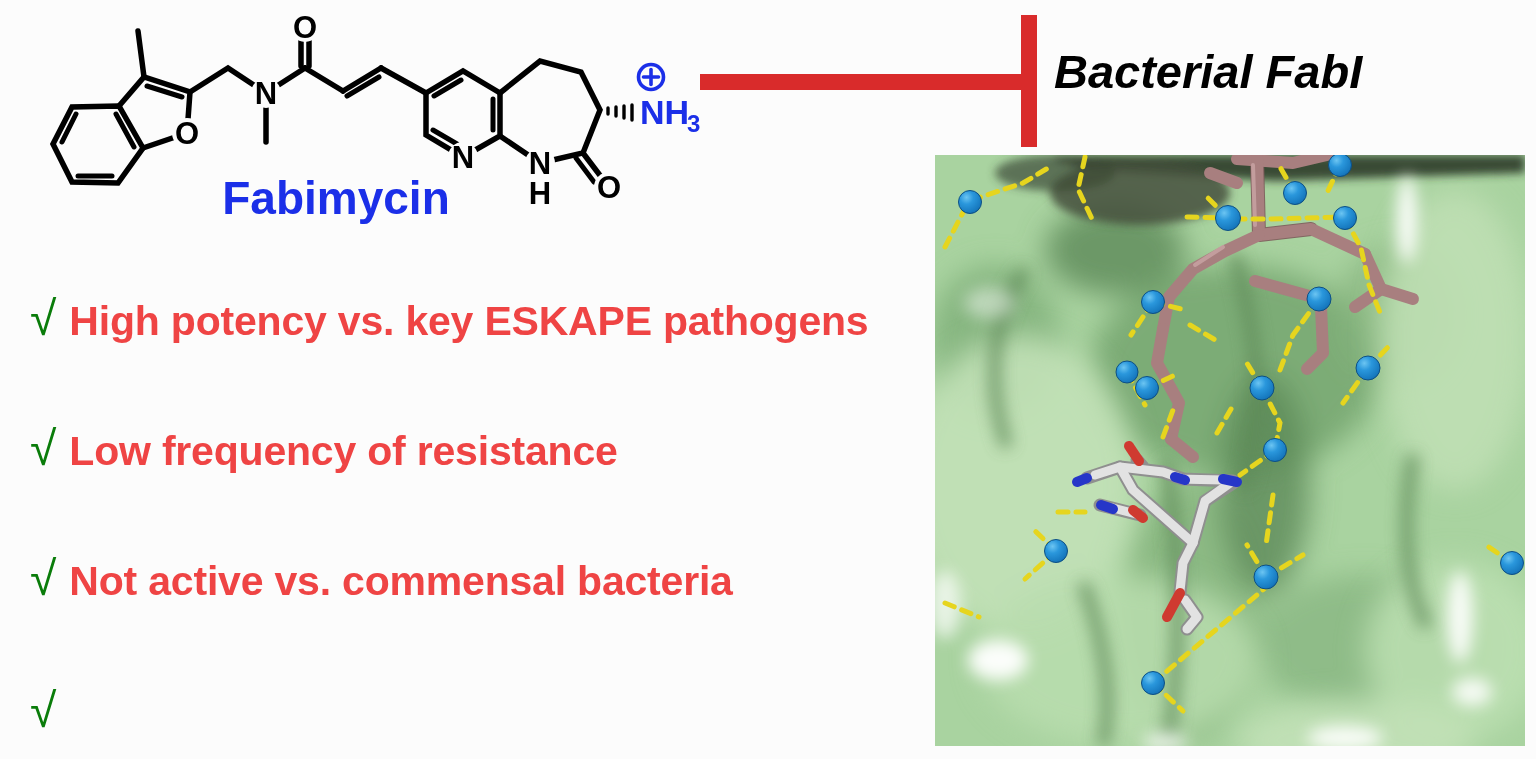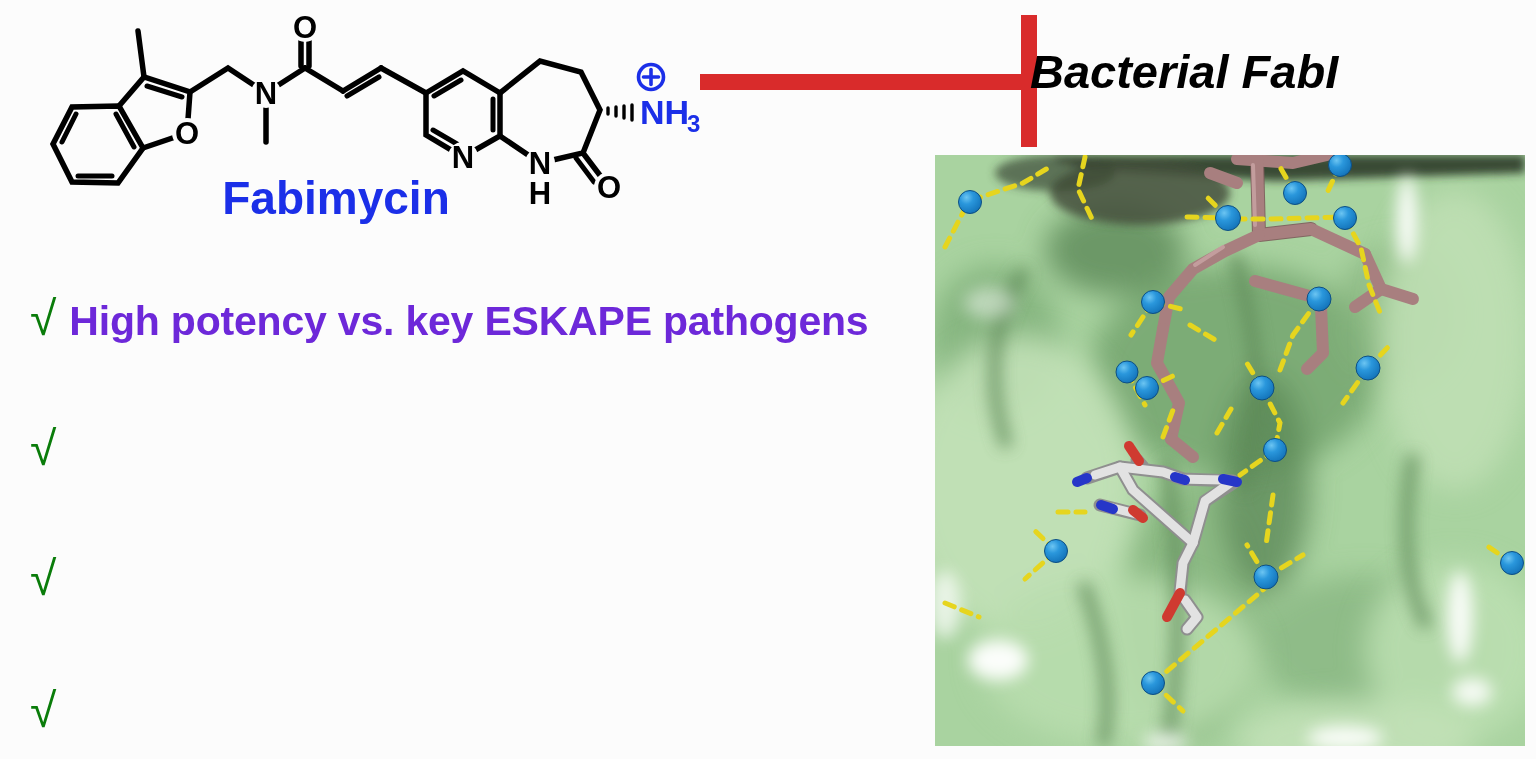--- a/index.html
+++ b/index.html
@@ -15,27 +15,27 @@
   .atom{font-family:"Liberation Sans",sans-serif;font-weight:700;font-size:31px;fill:#000;text-anchor:middle;}
   .atom-blue{fill:#1b2fe8;}
   .mol-name{font-family:"Liberation Sans",sans-serif;font-weight:700;font-size:46px;fill:#1b2fe8;text-anchor:middle;}
   .hash{stroke:#000;stroke-width:3.4;stroke-linecap:round;}
   .charge{stroke:#1b2fe8;stroke-width:3.6;fill:none;stroke-linecap:round;}
 
   
   .bar{background:#d92b2b;}
   .bar-h{left:700px;top:74px;width:323px;height:16px;}
   .bar-v{left:1021px;top:15px;width:16px;height:132px;}
-  .target-label{left:1030px;top:44px;font-size:47px;font-weight:700;font-style:italic;color:#000;white-space:nowrap;letter-spacing:0px;}
+  .target-label{left:1054px;top:44px;font-size:47px;font-weight:700;font-style:italic;color:#000;white-space:nowrap;letter-spacing:0px;}
 
   
   .check-row{left:30px;height:54px;display:flex;align-items:baseline;white-space:nowrap;}
   .row1{top:291px;} .row2{top:421px;} .row3{top:551px;} .row4{top:683px;}
   .check-mark{font-size:48px;font-weight:400;color:#0a7c0a;margin-right:13px;}
-  .check-text{font-size:41px;font-weight:700;color:#6d28d9;letter-spacing:-0.2px;}
+  .check-text{font-size:41px;font-weight:700;color:#ef4444;letter-spacing:-0.2px;}
 
   
   .protein-svg{left:935px;top:155px;}
   .mauve{stroke:#a87f7f;stroke-width:12;stroke-linecap:round;stroke-linejoin:round;fill:none;}
   .mauve-hi{stroke:#c9a5a5;stroke-width:4;stroke-linecap:round;fill:none;opacity:.8;}
   .hbond{stroke:#e6d51e;stroke-width:5;stroke-linecap:round;stroke-dasharray:10 8;fill:none;}
   .lig-out{stroke:#8f8f8f;stroke-width:13;stroke-linecap:round;stroke-linejoin:round;fill:none;}
   .lig{stroke:#e2e2e2;stroke-width:9;stroke-linecap:round;stroke-linejoin:round;fill:none;}
   .lig-blue{stroke:#2636c8;stroke-width:10;stroke-linecap:round;fill:none;}
   .lig-red{stroke:#cf3a30;stroke-width:10;stroke-linecap:round;fill:none;}
@@ -118,23 +118,25 @@
   <div class="abs bar bar-h"></div>
   <div class="abs bar bar-v"></div>
   <div class="abs target-label">Bacterial FabI</div>
 
   <div class="abs check-row row1">
     <span class="check-mark">√</span>
     <span class="check-text">High potency vs. key ESKAPE pathogens</span>
   </div>
   <div class="abs check-row row2">
     <span class="check-mark">√</span>
+    <span class="check-text">Low frequency of resistance</span>
   </div>
   <div class="abs check-row row3">
     <span class="check-mark">√</span>
+    <span class="check-text">Not active vs. commensal bacteria</span>
   </div>
   <div class="abs check-row row4">
     <span class="check-mark">√</span>
   </div>
 
   <svg class="abs protein-svg" width="590" height="591" viewBox="0 0 590 591">
     <defs>
       <radialGradient id="waterGrad" cx="0.35" cy="0.3" r="0.85">
         <stop offset="0" stop-color="#6cc5f2"></stop>
         <stop offset="0.35" stop-color="#2a97dc"></stop>

